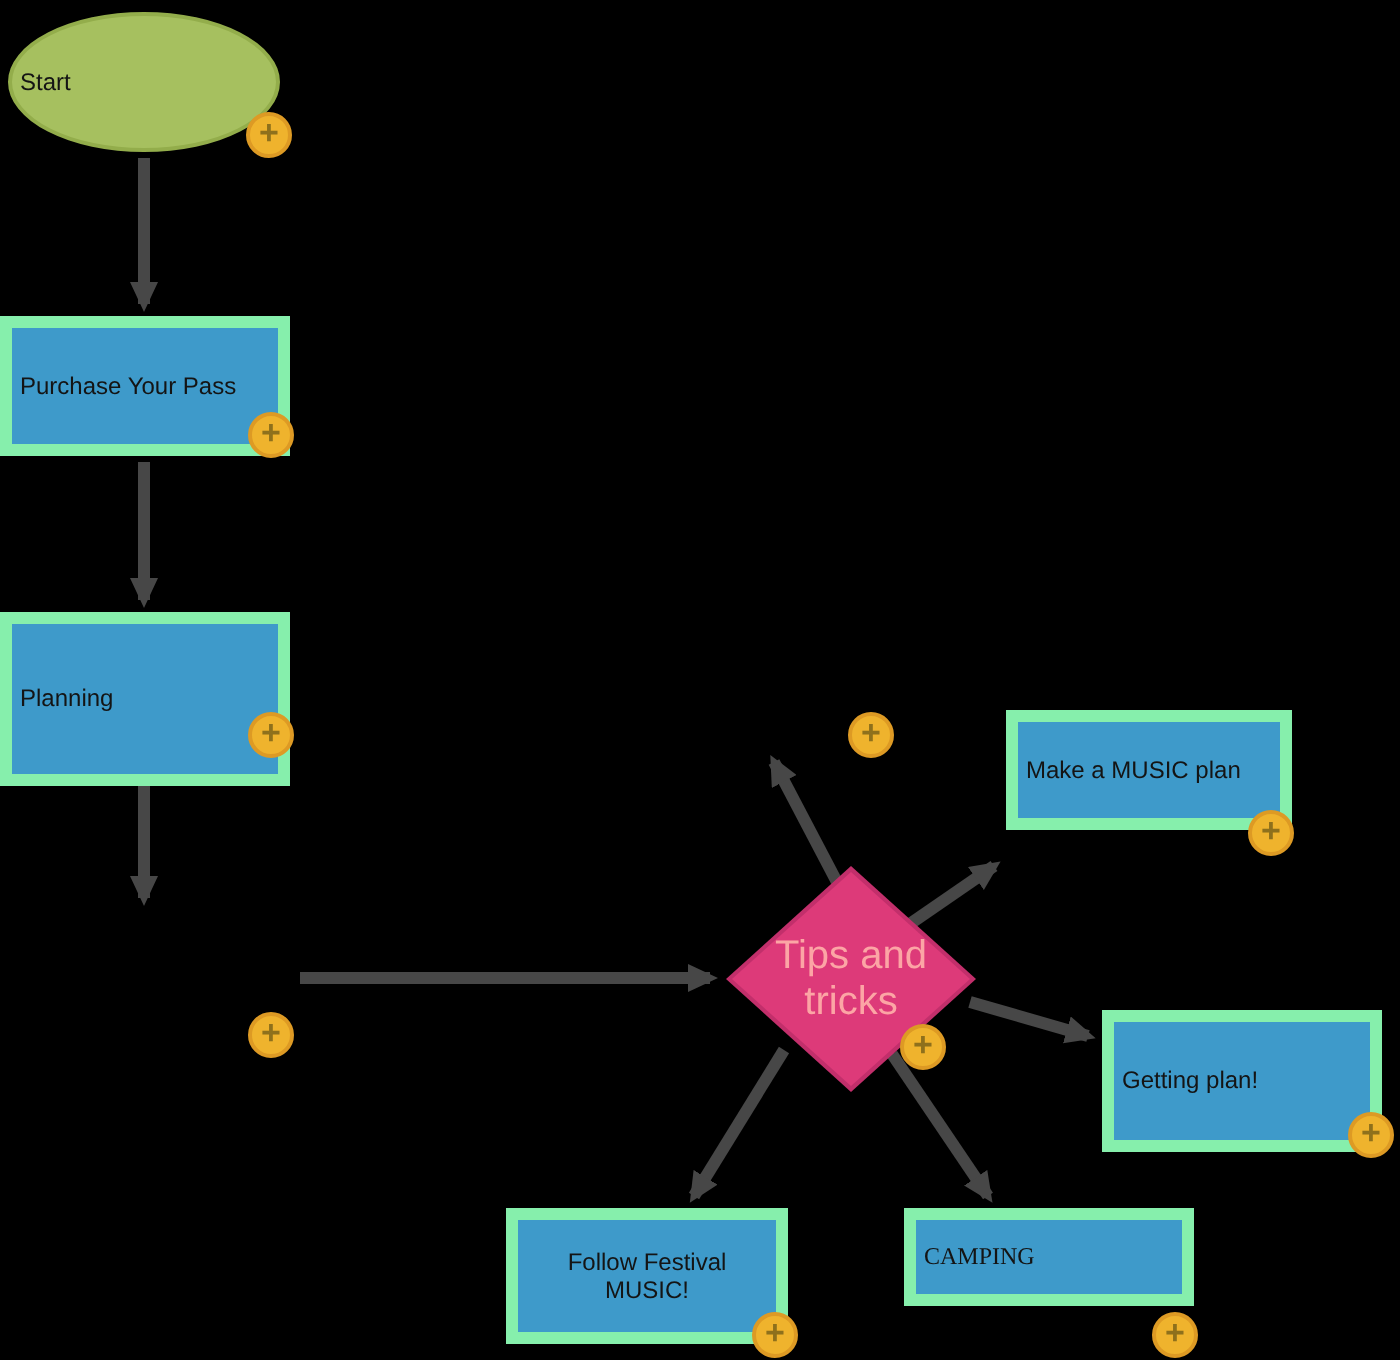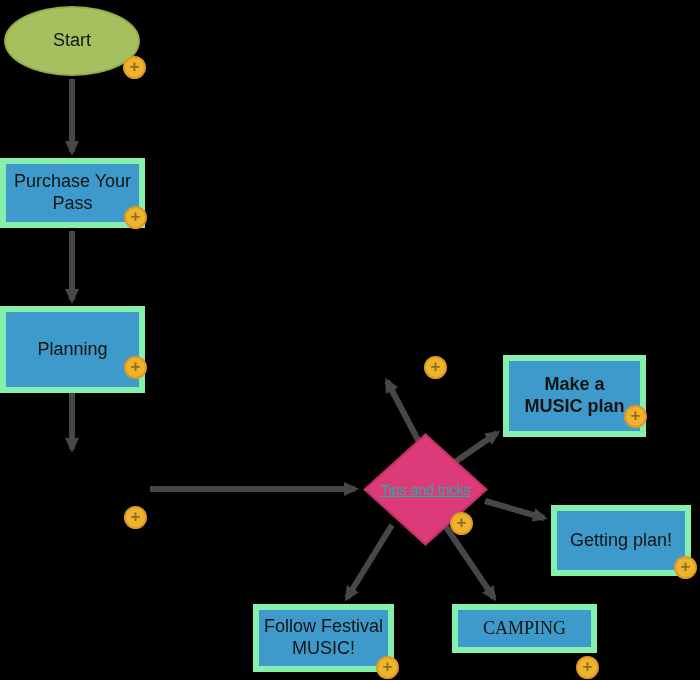--- a/index.html
+++ b/index.html
@@ -20,24 +20,24 @@
     left: 0;
     top: 0;
     z-index: 1;
   }
   .node {
     position: absolute;
     z-index: 2;
     box-sizing: border-box;
     display: flex;
     align-items: center;
-    justify-content: center;
+    justify-content: flex-start;
     text-align: center;
     color: #141414;
-    font-size: 18px;
+    font-size: 12px;
     line-height: 1.2;
     padding: 4px;
     cursor: pointer;
   }
   .rect {
     background: #3e9aca;
     border: 6px solid #86efac;
   }
   .ellipse {
     background: #a6c05f;
@@ -61,23 +61,22 @@
     clip-path: polygon(50% 0, 100% 50%, 50% 100%, 0 50%);
     background: #dd3a79;
   }
   .diamond-label {
     position: absolute;
     inset: 0;
     display: flex;
     align-items: center;
     justify-content: center;
     text-align: center;
-    color: #14b8a6;
-    font-size: 14px;
-    text-decoration: underline;
+    color: #fca5a5;
+    font-size: 20px;
   }
   .badge {
     position: absolute;
     z-index: 3;
     width: 23px;
     height: 23px;
     box-sizing: border-box;
     border-radius: 50%;
     background: #efb32d;
     border: 2px solid #dd9a24;
@@ -131,21 +130,21 @@
 
   <div class="diamond" style="left:363px; top:433px; width:125px; height:113px;">
     <div class="diamond-border"></div>
     <div class="diamond-fill"></div>
     <div class="diamond-label">
       <span>Tips and tricks</span>
     </div>
   </div>
 
 
-  <div class="node rect" style="left:503px; top:355px; width:143px; height:82px;font-weight:bold;">
+  <div class="node rect" style="left:503px; top:355px; width:143px; height:60px;">
     <span>Make a MUSIC plan</span>
   </div>
 
   <div class="node rect" style="left:551px; top:505px; width:140px; height:71px;">
     <span>Getting plan!</span>
   </div>
 
   <div class="node rect" style="left:253px; top:604px; width:141px; height:68px;">
     <span>Follow Festival MUSIC!</span>
   </div>

